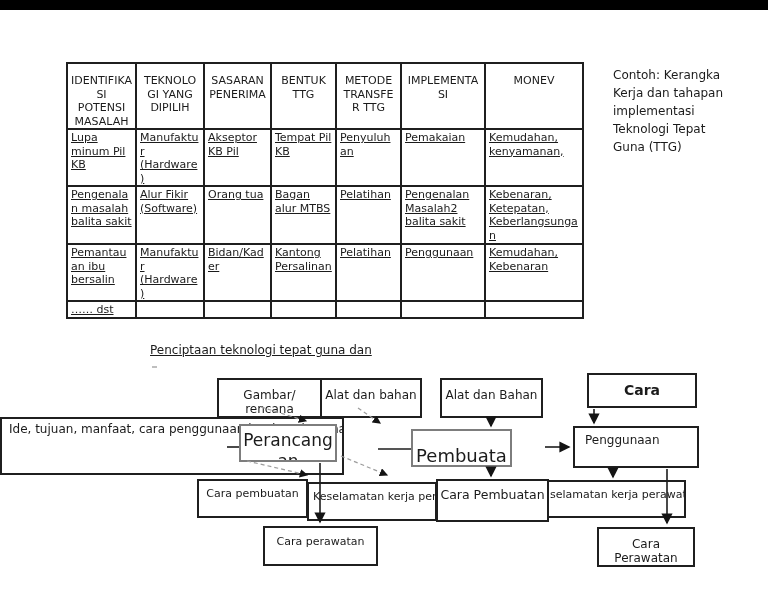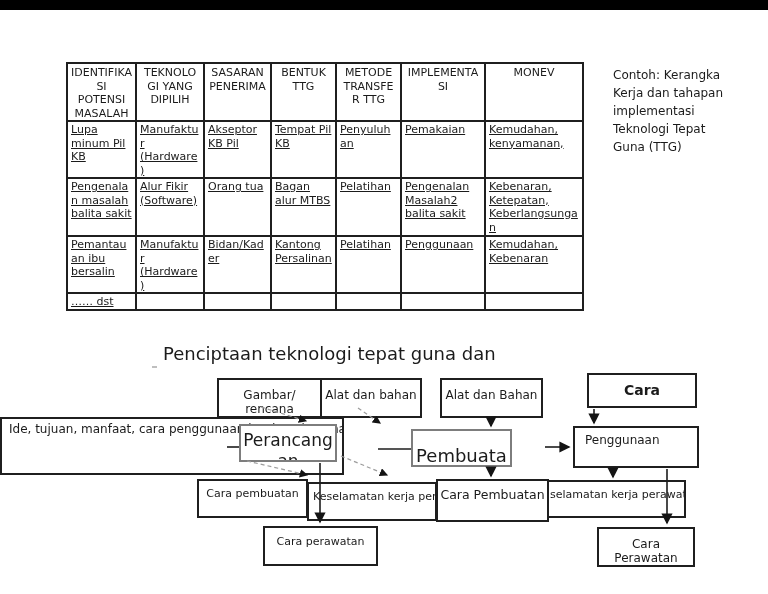--- a/index.html
+++ b/index.html
@@ -6,26 +6,26 @@
   #stage{position:relative;width:768px;height:594px;background:#ffffff;overflow:hidden;
          font-family:"DejaVu Sans","Liberation Sans",sans-serif;color:#1b1b1b;}
   *{box-sizing:border-box;}
 
   .topbar{position:absolute;left:0;top:0;width:768px;height:10px;background:#000;}
 
   
   .tbl{position:absolute;left:66px;top:62px;border-collapse:collapse;table-layout:fixed;width:516px;}
   .tbl th,.tbl td{border:2px solid #1f1f1f;vertical-align:top;font-size:11px;line-height:13.5px;
                   padding:1px 3px 0 3px;word-break:break-word;overflow:hidden;}
-  .tbl th{font-weight:normal;text-align:center;padding-top:2px;}
+  .tbl th{font-weight:normal;text-align:center;padding-top:10px;}
   .tbl td{text-align:left;text-decoration:underline;}
 
   
   .note{position:absolute;left:589px;top:66px;width:112px;font-size:12px;line-height:18px;margin-left:24px;}
-  .caption{position:absolute;left:163px;top:343px;font-size:18px;}
+  .caption{position:absolute;left:150px;top:343px;font-size:12px;text-decoration:underline;}
   .cap-dot{position:absolute;left:152px;top:366px;width:5px;height:2px;background:#bfbfbf;}
 
   
   .bx{position:absolute;background:#fff;border:2px solid #1f1f1f;font-size:12px;
       text-align:center;overflow:hidden;}
   .bx-gambar{left:217px;top:378px;width:105px;height:40px;padding-top:8px;z-index:2;}
   .bx-alat1{left:320px;top:378px;width:102px;height:40px;padding-top:8px;z-index:2;}
   .bx-alat2{left:440px;top:378px;width:103px;height:40px;padding-top:8px;z-index:2;}
   .bx-cara{left:539px;top:373px;width:110px;height:35px;padding-top:7px;font-size:14px;
            font-weight:bold;z-index:5;margin-left:48px;}

